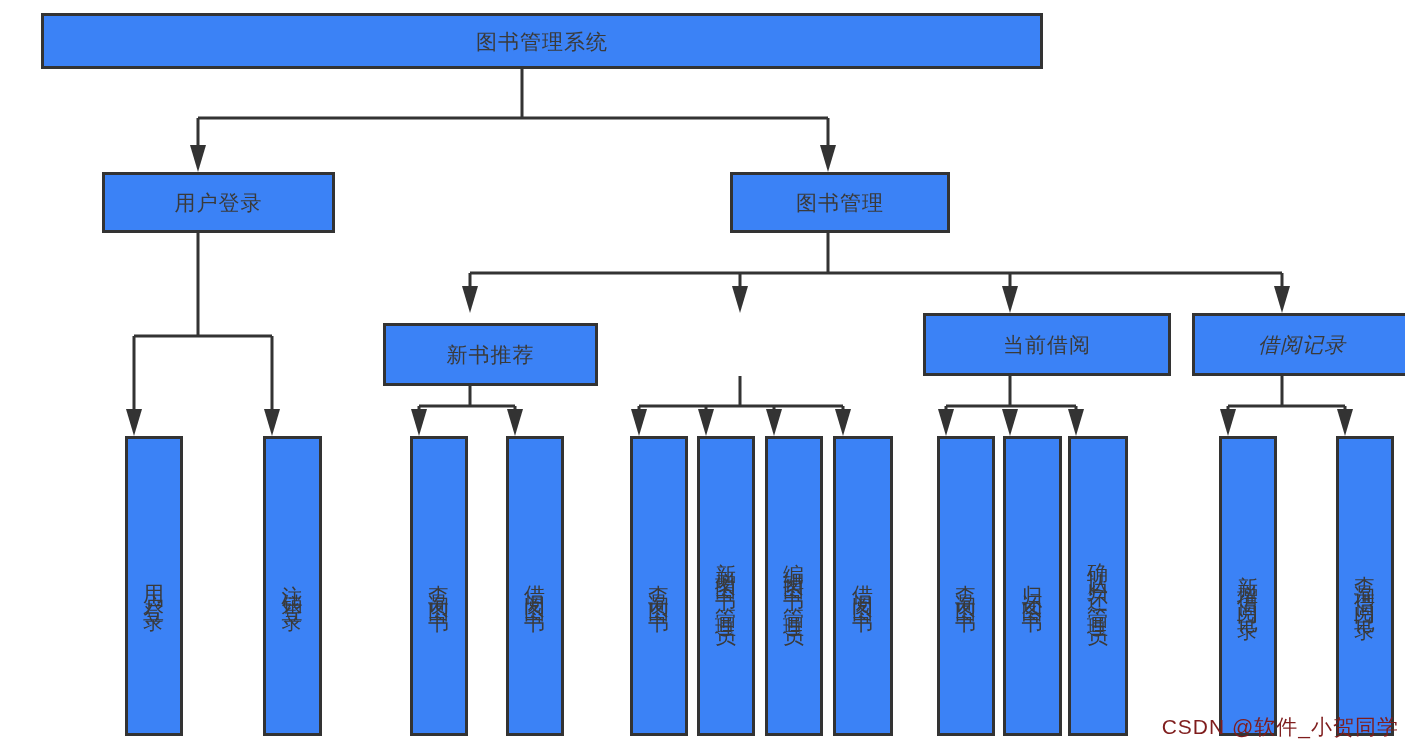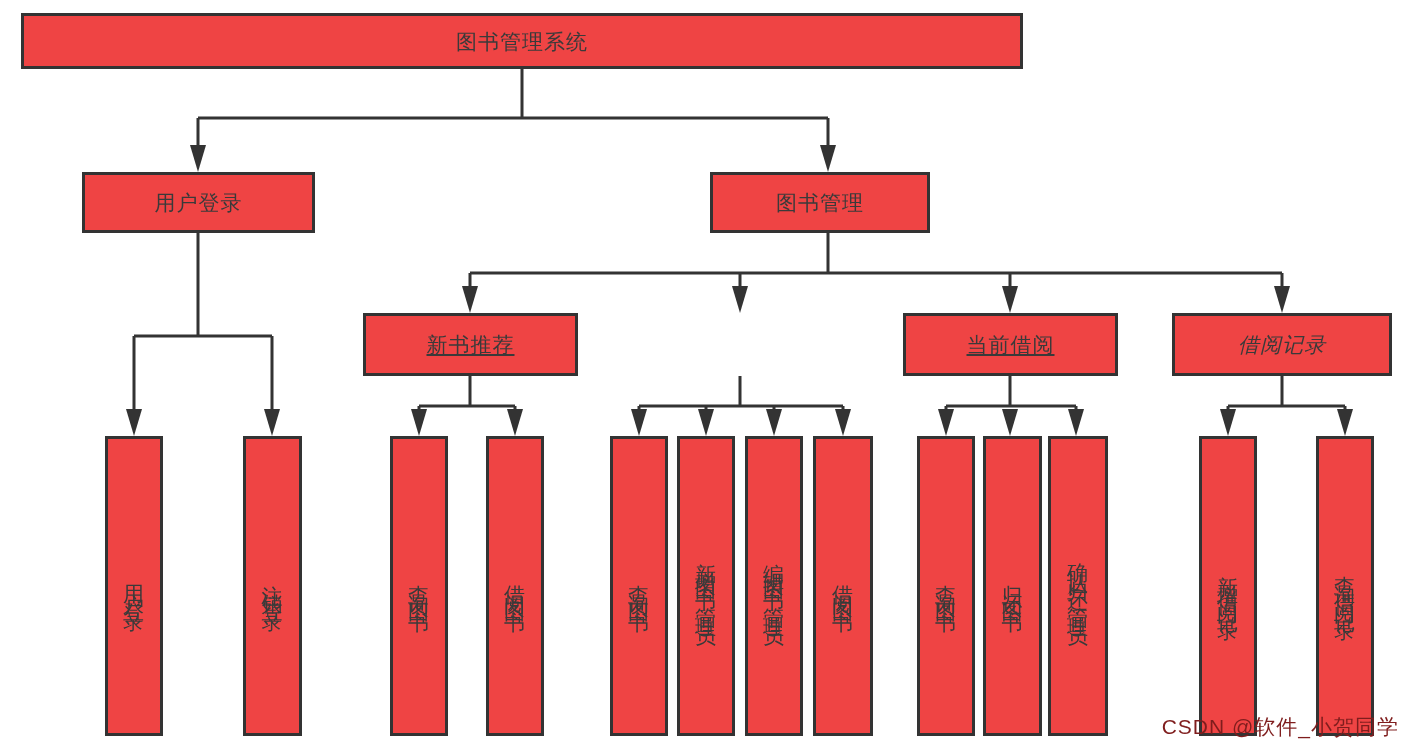--- a/index.html
+++ b/index.html
@@ -14,29 +14,30 @@
   #wires {
     position: absolute;
     left: 0; top: 0;
     width: 1405px; height: 747px;
     z-index: 0;
   }
   .node {
     position: absolute;
     box-sizing: border-box;
     border: 3px solid #333333;
-    background: #ef4444;
+    background: #3b82f6;
     color: #3a3a3a;
     display: flex;
     align-items: center;
     justify-content: center;
     z-index: 1;
     font-size: 21px;
     line-height: 1;
     text-align: center;
+    margin-left: 20px;
   }
   .h { letter-spacing: 1px; }
   .v {
     writing-mode: vertical-rl;
     text-orientation: mixed;
     letter-spacing: 9px;
     font-size: 21px;
   }
   #watermark {
     position: absolute;
@@ -99,22 +100,22 @@
       <polygon points="1220,409 1236,409 1228,436"></polygon>
       <polygon points="1337,409 1353,409 1345,436"></polygon>
     </g>
   </svg>
 
   <div class="node h" style="left:21px; top:13px; width:1002px; height:56px;">图书管理系统</div>
 
   <div class="node h" style="left:82px; top:172px; width:233px; height:61px;">用户登录</div>
   <div class="node h" style="left:710px; top:172px; width:220px; height:61px;">图书管理</div>
 
-  <div class="node h" style="left:363px; top:313px; width:215px; height:63px;text-decoration:underline;">新书推荐</div>
-  <div class="node h" style="left:903px; top:313px; width:215px; height:63px;text-decoration:underline;">当前借阅</div>
+  <div class="node h" style="left:363px; top:323px; width:215px; height:63px;">新书推荐</div>
+  <div class="node h" style="left:903px; top:313px; width:248px; height:63px;">当前借阅</div>
   <div class="node h" style="left:1172px; top:313px; width:220px; height:63px;font-style:italic;">借阅记录</div>
 
   <div class="node v" style="left:105px; top:436px; width:58px; height:300px;">用户登录</div>
   <div class="node v" style="left:243px; top:436px; width:59px; height:300px;">注销登录</div>
 
   <div class="node v" style="left:390px; top:436px; width:58px; height:300px;">查询图书</div>
   <div class="node v" style="left:486px; top:436px; width:58px; height:300px;">借阅图书</div>
 
   <div class="node v" style="left:610px; top:436px; width:58px; height:300px;">查询图书</div>
   <div class="node v" style="left:677px; top:436px; width:58px; height:300px;">新增图书（管理员）</div>

